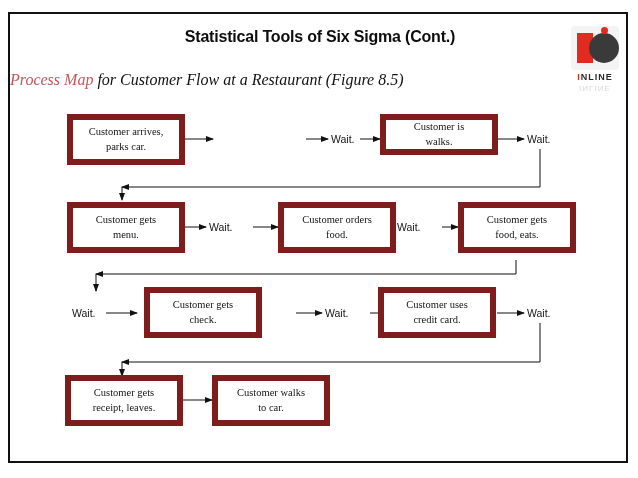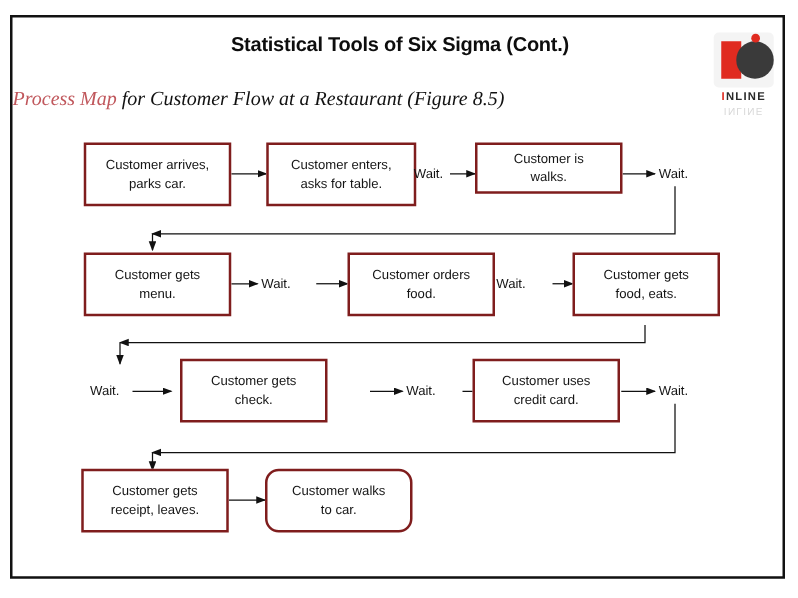--- a/index.html
+++ b/index.html
@@ -81,30 +81,30 @@
     transform:scaleY(-1);
   }
   
   #flow{
     position:absolute;
     left:0;top:0;width:620px;height:451px;
   }
   .box{
     position:absolute;
     box-sizing:border-box;
-    border:2px solid #7f1d1d;
+    border:6px solid #7f1d1d;
     background:#ffffff;
     display:flex;
     align-items:center;
     justify-content:center;
     text-align:center;
     font-size:10.5px;
     line-height:1.35;
     color:#141414;
-    font-family:Liberation Sans, sans-serif;
+    font-family:Liberation Serif, serif;
   }
   .wait{
     position:absolute;
     font-size:10.5px;
     color:#141414;
     white-space:nowrap;
     font-family:"Liberation Sans", sans-serif;
   }
   svg.lines{
     position:absolute;left:0;top:0;width:620px;height:451px;
@@ -170,26 +170,20 @@
         <path d="M112,348 L112,362" marker-end="url(#ah)"></path>
       </g>
     </svg>
 
     <div class="box" style="left:57px;top:100px;width:118px;height:51px;">
       <span>
         <span>Customer arrives,</span><br>
         <span>parks car.</span>
       </span>
     </div>
-    <div class="box" style="left:203px;top:100px;width:120px;height:51px;">
-      <span>
-        <span>Customer enters,</span><br>
-        <span>asks for table.</span>
-      </span>
-    </div>
     <div class="wait" style="left:321px;top:119px;">Wait.</div>
     <div class="box" style="left:370px;top:100px;width:118px;height:41px;">
       <span>
         <span>Customer is</span><br>
         <span>walks.</span>
       </span>
     </div>
     <div class="wait" style="left:517px;top:119px;">Wait.</div>
 
     <div class="box" style="left:57px;top:188px;width:118px;height:51px;">
@@ -228,21 +222,21 @@
       </span>
     </div>
     <div class="wait" style="left:517px;top:293px;">Wait.</div>
 
     <div class="box" style="left:55px;top:361px;width:118px;height:51px;">
       <span>
         <span>Customer gets</span><br>
         <span>receipt, leaves.</span>
       </span>
     </div>
-    <div class="box" style="left:202px;top:361px;width:118px;height:51px;border-radius:11px;">
+    <div class="box" style="left:202px;top:361px;width:118px;height:51px;">
       <span>
         <span>Customer walks</span><br>
         <span>to car.</span>
       </span>
     </div>
 
   </div>
 </div>
 
 </body></html>

